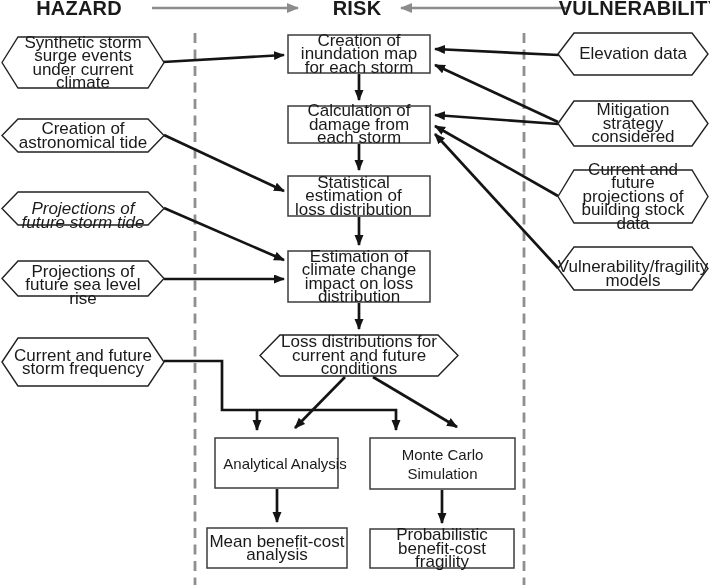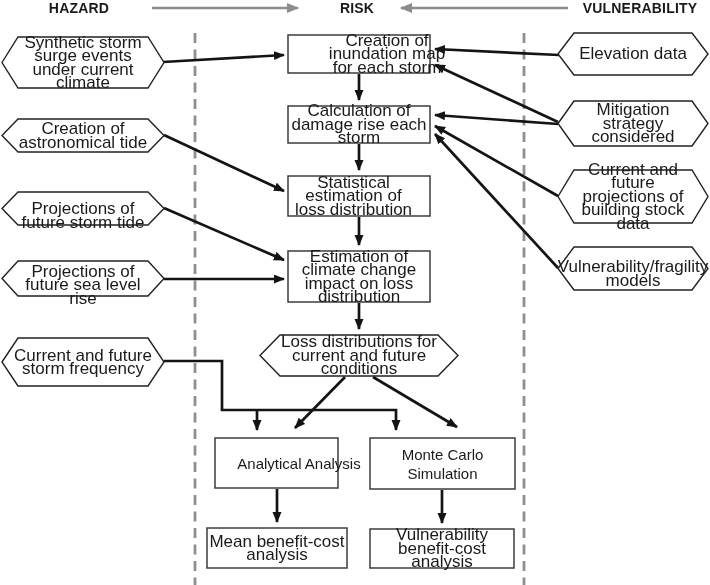--- a/index.html
+++ b/index.html
@@ -11,21 +11,21 @@
   svg.layer { position:absolute; left:0; top:0; }
   .dash { stroke:#8f8f8f; stroke-width:2.8; stroke-dasharray:10 6.5; fill:none; }
   .garr { stroke:#8c8c8c; stroke-width:2.6; fill:none; }
   .arr  { stroke:#141414; stroke-width:2.7; fill:none; }
   .box  { fill:#ffffff; stroke:#3d3d3d; stroke-width:1.5; }
   .hex  { fill:#ffffff; stroke:#222222; stroke-width:1.4; }
   .lbl {
     position:absolute; display:flex; align-items:center; justify-content:center;
     text-align:center; font-size:17px; line-height:13.5px;
   }
-  .hdr { font-weight:bold; font-size:14px; letter-spacing:0.2px; }
+  .hdr { font-weight:bold; font-size:20px; letter-spacing:0.2px; }
   .big { font-size:15px; line-height:19px; }
 </style>
 </head>
 <body>
 
 <div class="canvas">
 
   <svg class="layer" width="710" height="585" viewBox="0 0 710 585">
     <defs>
       <marker id="ab" markerUnits="userSpaceOnUse" markerWidth="13" markerHeight="11" refX="10" refY="4.5" orient="auto">
@@ -94,32 +94,32 @@
       <polygon class="hex" points="260,355.5 280,335 438,335 458,355.5 438,376 280,376"></polygon>
     </g>
   </svg>
 
   <div class="lbl hdr" style="left:34px; top:0; width:90px; height:17px;">HAZARD</div>
   <div class="lbl hdr" style="left:330px; top:0; width:54px; height:17px;">RISK</div>
   <div class="lbl hdr" style="left:570px; top:0; width:140px; height:17px;">VULNERABILITY</div>
 
   <div class="lbl" style="left:14px; top:37px;  width:138px; height:51px;">Synthetic storm surge events under current climate</div>
   <div class="lbl" style="left:14px; top:119px; width:138px; height:33px;">Creation of astronomical tide</div>
-  <div class="lbl" style="left:14px; top:192px; width:138px; height:47px;">Projections of future storm tide</div>
+  <div class="lbl" style="left:14px; top:192px; width:138px; height:47px;font-style:italic;">Projections of future storm tide</div>
   <div class="lbl" style="left:14px; top:261px; width:138px; height:48px;">Projections of future sea level rise</div>
   <div class="lbl" style="left:14px; top:338px; width:138px; height:48px;">Current and future storm frequency</div>
 
-  <div class="lbl" style="left:290px; top:35px;  width:138px; height:38px;padding-left:28px;">Creation of inundation map for each storm</div>
-  <div class="lbl" style="left:290px; top:106px; width:138px; height:37px;">Calculation of damage rise each storm</div>
+  <div class="lbl" style="left:290px; top:35px;  width:138px; height:38px;">Creation of inundation map for each storm</div>
+  <div class="lbl" style="left:290px; top:106px; width:138px; height:37px;">Calculation of damage from each storm</div>
   <div class="lbl" style="left:290px; top:176px; width:127px; height:40px;">Statistical estimation of loss distribution</div>
   <div class="lbl" style="left:277px; top:335px; width:164px; height:41px;">Loss distributions for current and future conditions</div>
   <div class="lbl" style="left:290px; top:251px; width:138px; height:51px;">Estimation of climate change impact on loss distribution</div>
-  <div class="lbl big" style="left:225px; top:438px; width:148px; height:50px;">Analytical Analysis</div>
+  <div class="lbl big" style="left:211px; top:438px; width:148px; height:50px;">Analytical Analysis</div>
   <div class="lbl big" style="left:370px; top:438px; width:145px; height:51px;">Monte Carlo Simulation</div>
   <div class="lbl" style="left:207px; top:528px; width:140px; height:40px;">Mean benefit-cost analysis</div>
-  <div class="lbl" style="left:370px; top:529px; width:144px; height:39px;">Vulnerability benefit-cost analysis</div>
+  <div class="lbl" style="left:370px; top:529px; width:144px; height:39px;">Probabilistic benefit-cost fragility</div>
 
   <div class="lbl" style="left:570px; top:33px;  width:126px; height:42px;">Elevation data</div>
   <div class="lbl" style="left:570px; top:101px; width:126px; height:45px;">Mitigation strategy considered</div>
   <div class="lbl" style="left:570px; top:170px; width:126px; height:53px;">Current and future projections of building stock data</div>
   <div class="lbl" style="left:570px; top:247px; width:126px; height:53px;">Vulnerability/fragility models</div>
 
 </div>
 
 </body></html>

